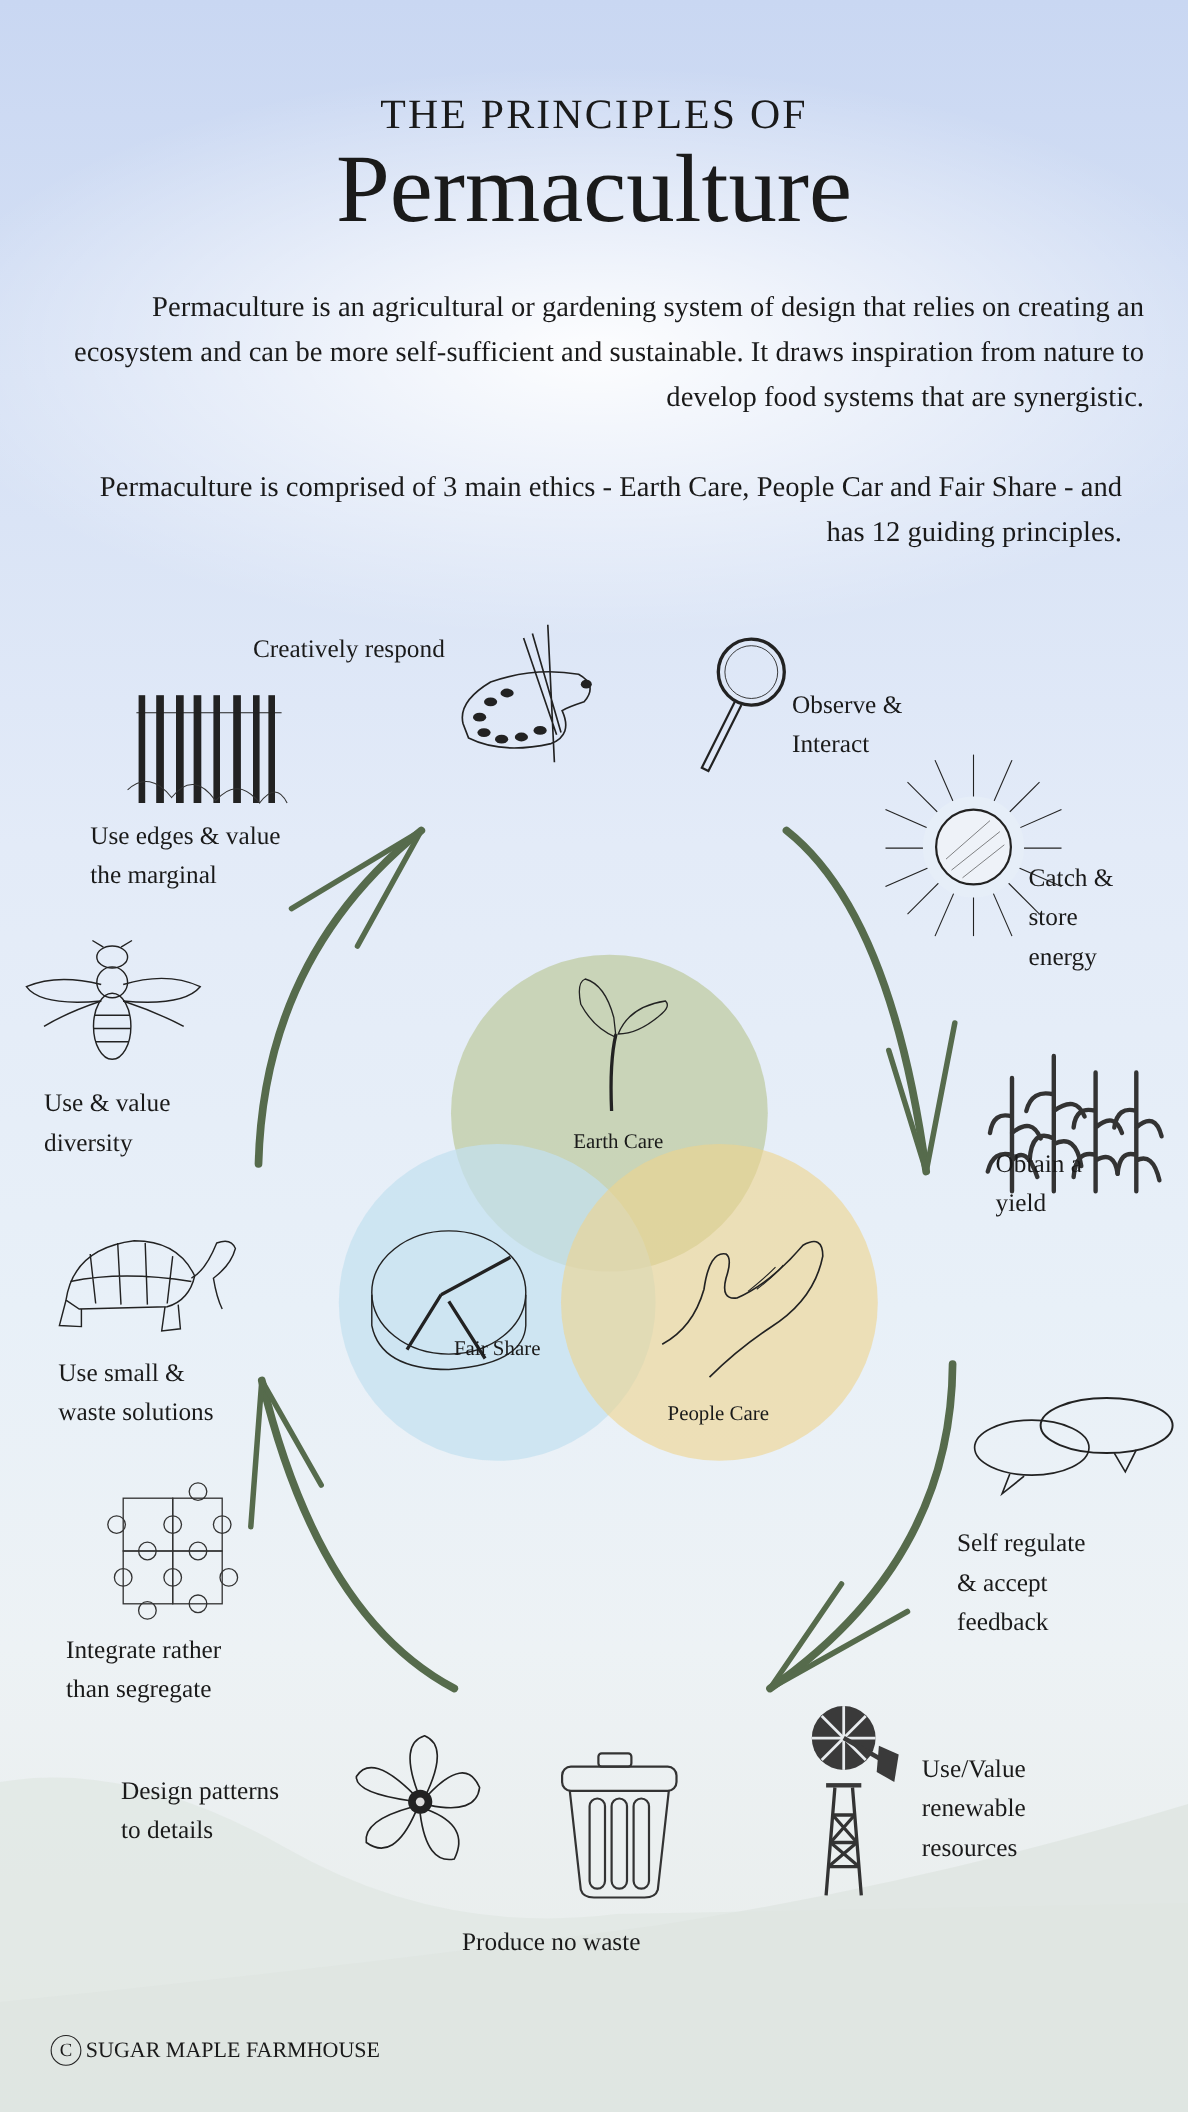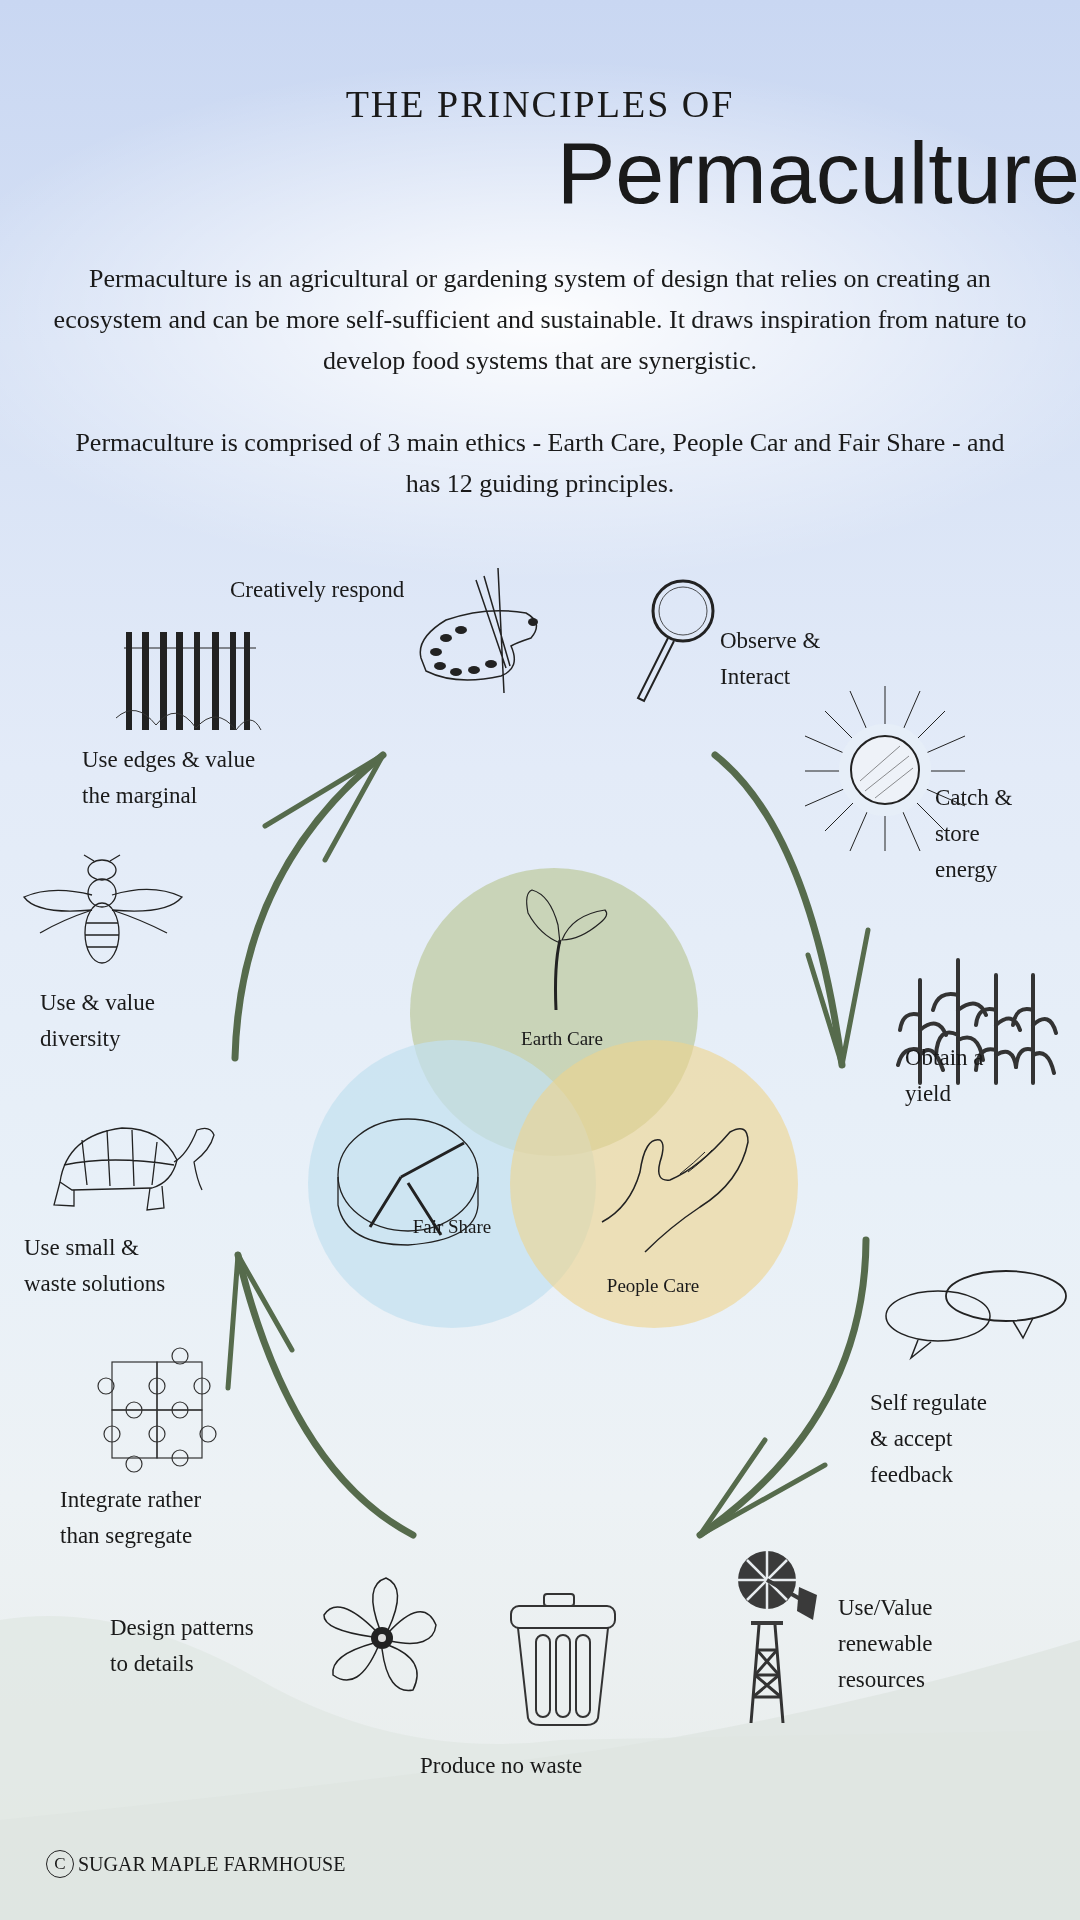--- a/index.html
+++ b/index.html
@@ -5,22 +5,22 @@
   html, body { margin:0; padding:0; }
   body {
     width:1080px; height:1920px; position:relative; overflow:hidden;
     font-family:"DejaVu Serif", "Liberation Serif", serif; color:#1a1a1a;
     background:
       radial-gradient(ellipse 620px 260px at 540px 320px, rgba(255,255,255,0.95), rgba(255,255,255,0) 100%),
       linear-gradient(180deg, #c9d7f2 0%, #d6e1f5 18%, #e3ebf8 40%, #e8f0f8 62%, #edf2f5 78%, #e8ece9 100%);
   }
   .hill { position:absolute; left:0; width:1080px; pointer-events:none; }
   .title-small { position:absolute; top:82px; left:0; width:1080px; text-align:center; font-size:38px; letter-spacing:2px; font-family:"Liberation Serif", serif; }
-  .title-big { position:absolute; top:122px; left:0; width:1080px; text-align:right; font-size:88px; font-family:Liberation Sans, sans-serif; }
-  .intro { position:absolute; left:40px; width:1000px; text-align:center; font-size:26px; line-height:41px; font-family:"Liberation Serif", serif; }
+  .title-big { position:absolute; top:122px; left:0; width:1080px; text-align:center; font-size:88px; font-family:Liberation Serif, serif; }
+  .intro { position:absolute; left:40px; width:1000px; text-align:right; font-size:26px; line-height:41px; font-family:"Liberation Serif", serif; }
   .label { position:absolute; font-size:23px; line-height:36px; font-family:"Liberation Serif", serif; }
   .circle { position:absolute; border-radius:50%; width:288px; height:288px; }
   .circle-label { position:absolute; font-size:19px; font-family:"Liberation Serif", serif; text-align:center; width:200px; }
   .footer { position:absolute; left:46px; top:1850px; font-size:20px; font-family:"Liberation Serif", serif; display:flex; align-items:center; gap:4px; }
   .copy { display:inline-block; width:26px; height:26px; border:1.5px solid #222; border-radius:50%; text-align:center; line-height:26px; font-size:17px; }
   svg { position:absolute; overflow:visible; }
 </style>
 </head>
 <body>
 
@@ -209,21 +209,21 @@
 
 <svg style="left:52px;top:1120px" width="165" height="90">
   <g fill="none" stroke="#222" stroke-width="1.3">
     <path d="M8 62 Q15 15 70 8 Q110 8 125 40 Q120 62 100 68 L20 70 Z"></path>
     <path d="M30 20 L35 65 M55 10 L58 66 M80 10 L82 66 M105 22 L100 65 M12 45 Q60 35 122 45"></path>
     <path d="M122 42 Q135 35 145 10 Q158 5 162 15 Q158 30 142 42 Q145 60 150 70"></path>
     <path d="M98 68 L95 90 L112 88 L110 66"></path>
     <path d="M8 62 L2 85 L22 86 L22 70"></path>
   </g>
 </svg>
-<div class="label" style="left:24px;top:1230px;width:175px">
+<div class="label" style="left:53px;top:1230px;width:175px">
   <div>Use small &amp;</div>
   <div>waste solutions</div>
 </div>
 
 <svg style="left:22px;top:855px" width="162" height="112">
   <g fill="none" stroke="#222" stroke-width="1.3">
     <path d="M70 40 Q30 30 2 42 Q15 60 70 55"></path>
     <path d="M90 40 Q130 28 160 42 Q145 60 90 55"></path>
     <path d="M70 55 Q40 65 18 78 M90 55 Q120 65 145 78"></path>
     <ellipse cx="80" cy="15" rx="14" ry="10"></ellipse>

